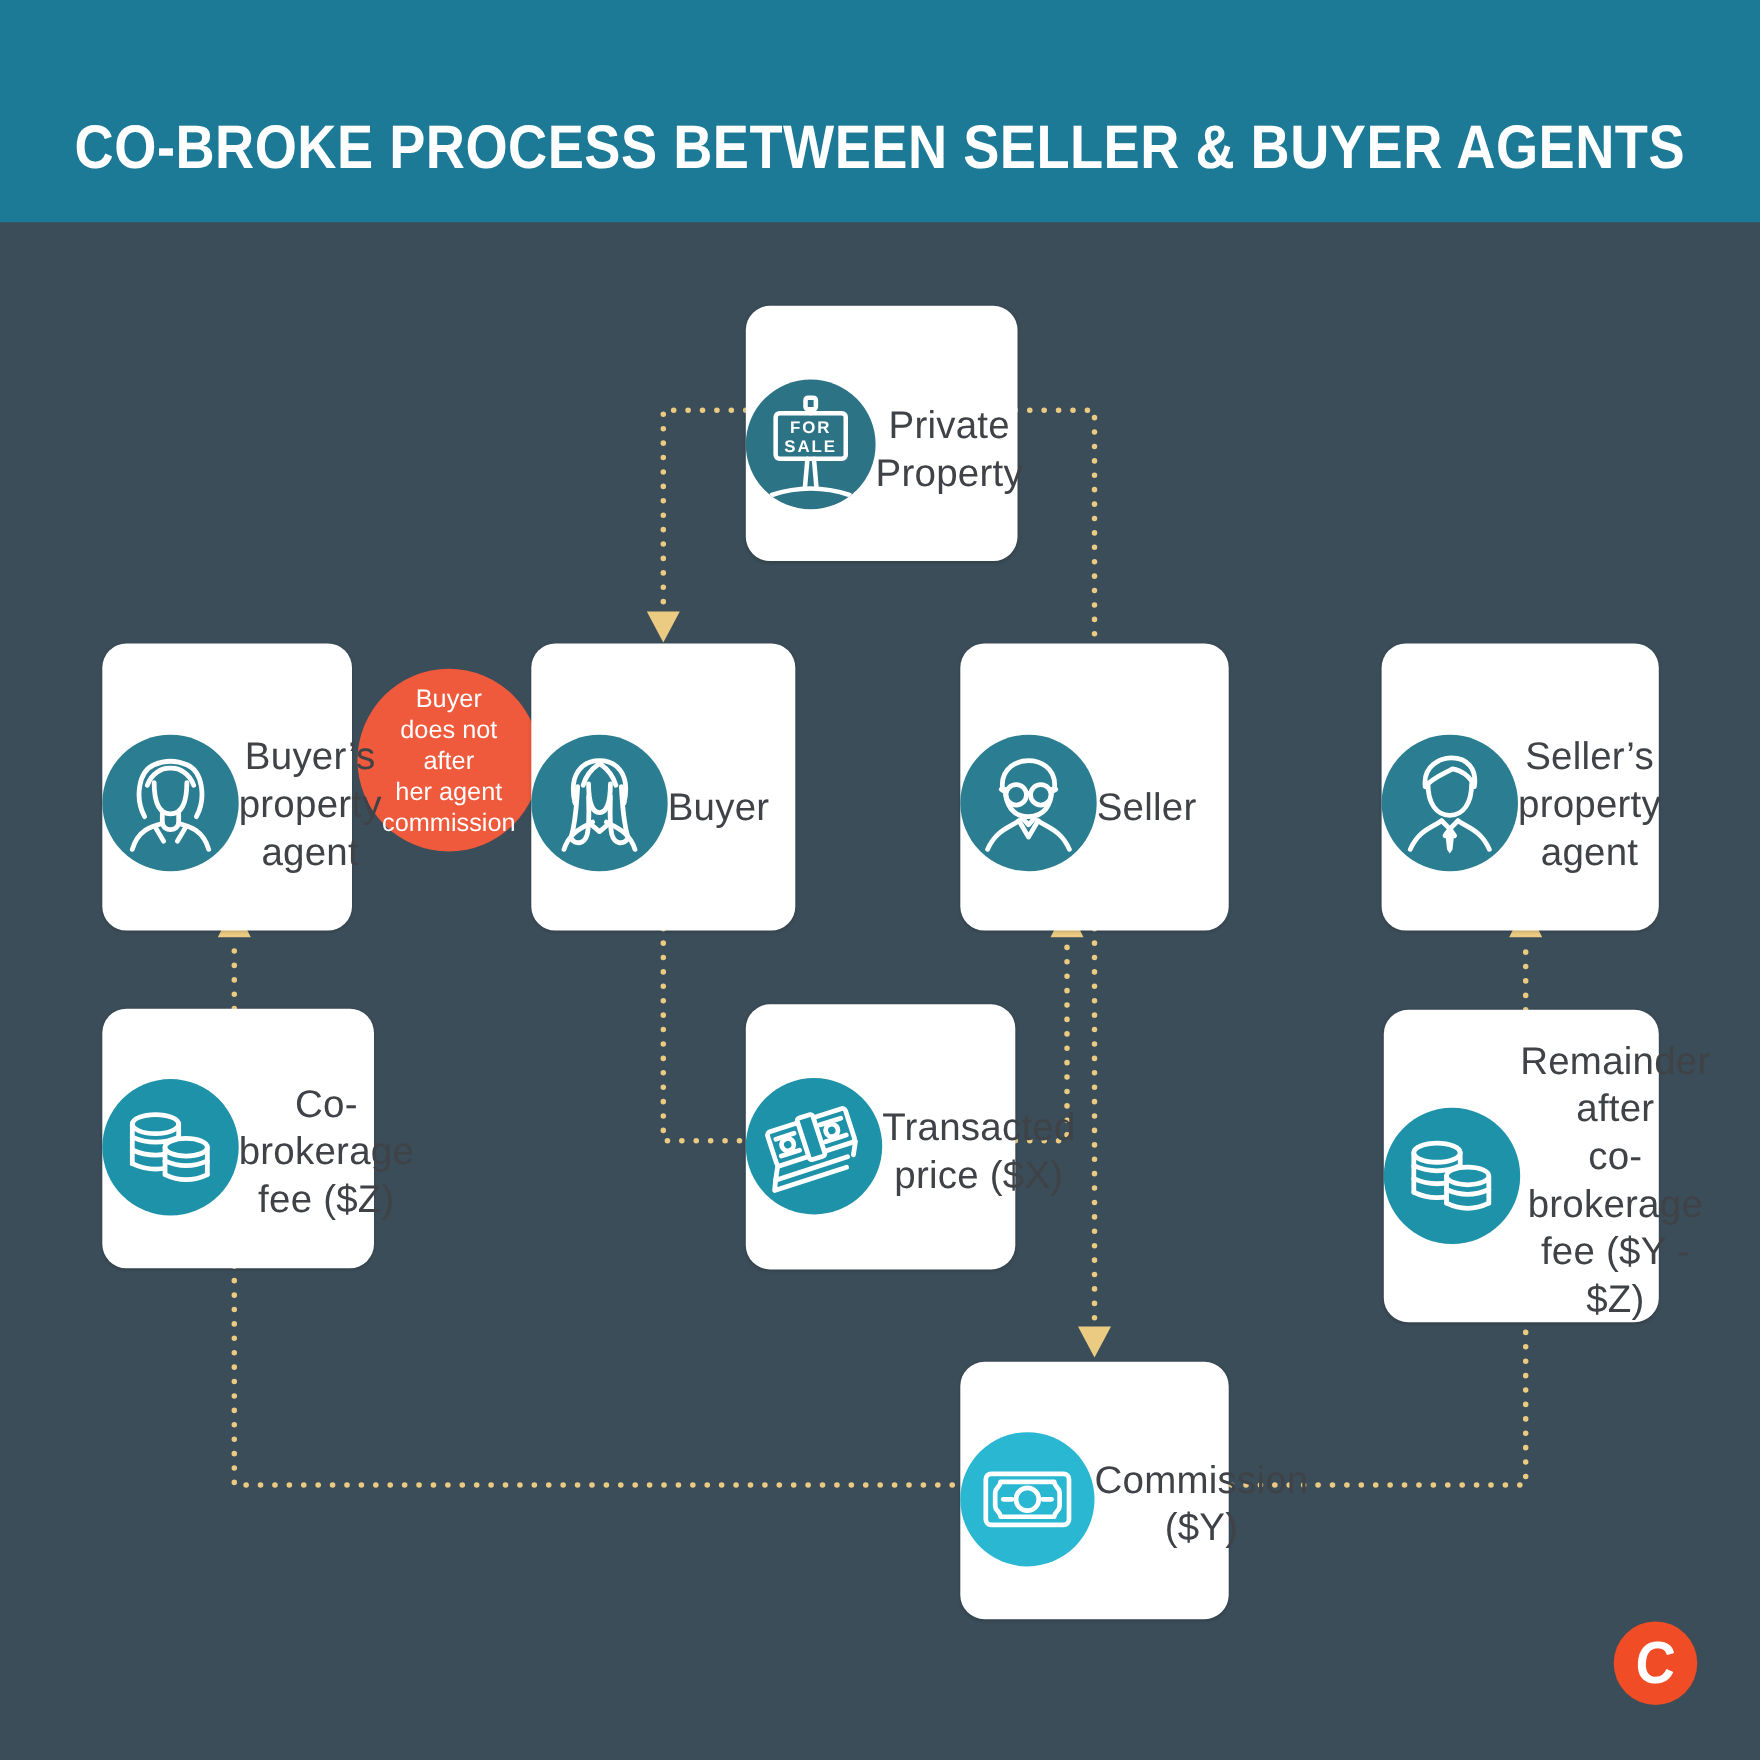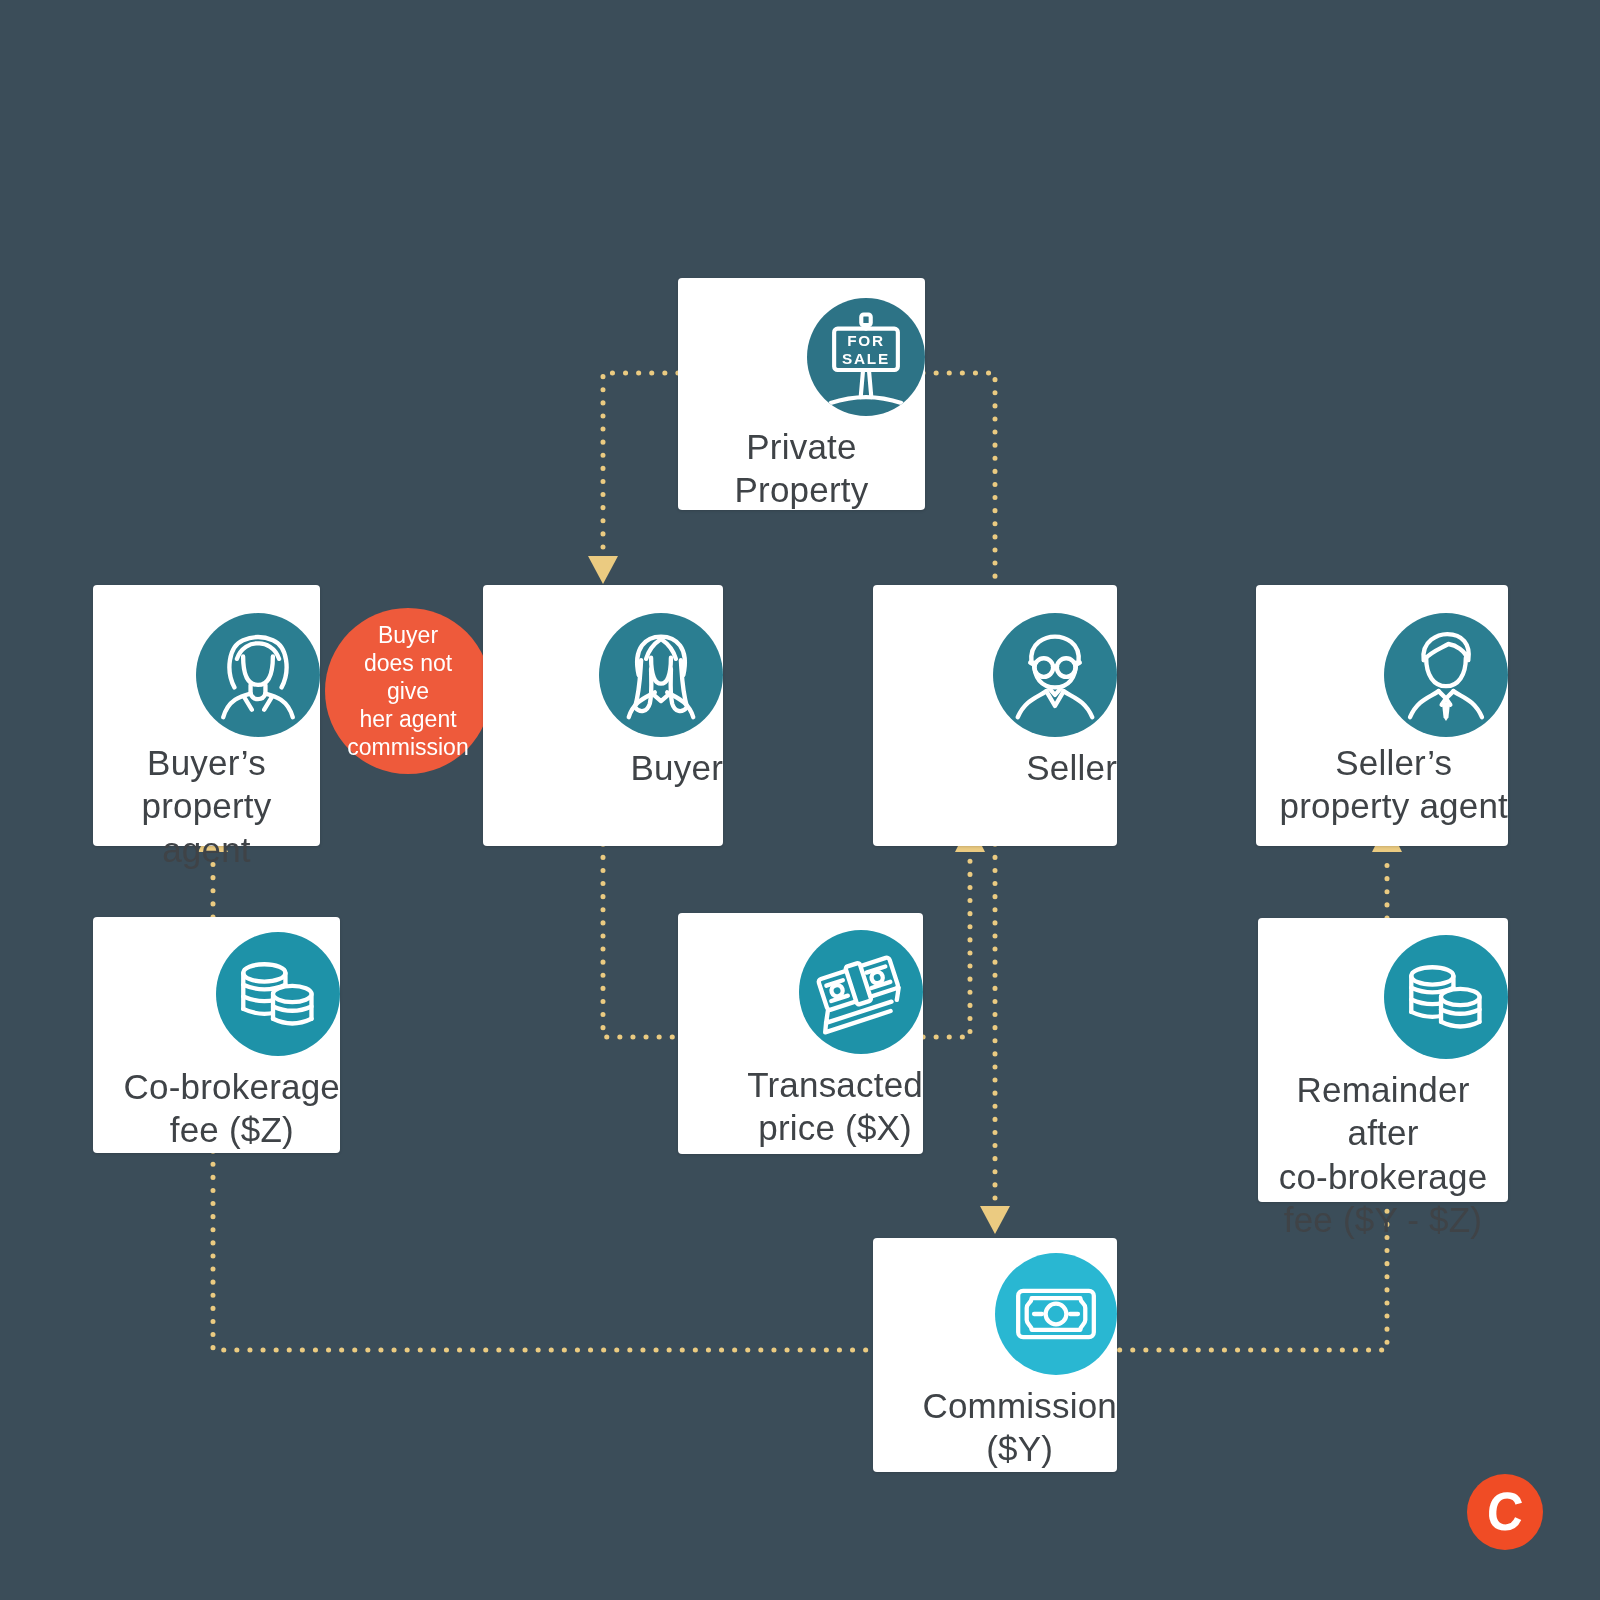--- a/index.html
+++ b/index.html
@@ -20,22 +20,22 @@
 
   .note {
     position:absolute; left:325px; top:608px; width:166px; height:166px;
     border-radius:50%; background:#EE5A3B; z-index:1;
     display:flex; flex-direction:column; align-items:center; justify-content:center;
     color:#fff; font-size:23px; line-height:1.22; text-align:center;
   }
   .note .b { font-weight:normal; }
 
   .card {
-    position:absolute; background:#ffffff; border-radius:4px; z-index:2;
-    display:flex; flex-direction:column; align-items:flex-end;
+    position:absolute; background:#ffffff; border-radius:22px; z-index:2;
+    display:flex; align-items:center;
     box-shadow:0 1px 3px rgba(0,0,0,0.15);
   }
   .icon-circle {
     flex:none; border-radius:50%; overflow:hidden;
     display:flex; align-items:center; justify-content:center;
   }
   .icon-circle svg { width:100%; height:100%; display:block; }
   .card-label {
     white-space:pre-line; text-align:center; color:#3F4347;
     font-size:35px; line-height:1.24; letter-spacing:0.2px; margin-top:9px;
@@ -68,20 +68,23 @@
   }
   .logo span { display:block; transform:skewX(-4deg) scaleY(1.08); }
 
   .sign-text { font-family:"Liberation Sans",sans-serif; font-weight:bold; letter-spacing:1.5px; }
 </style>
 </head>
 <body>
 
 <div class="canvas">
 
+  <div class="header">
+    <div class="title">CO-BROKE PROCESS BETWEEN SELLER &amp; BUYER AGENTS</div>
+  </div>
 
   <svg class="connectors" viewBox="0 0 1600 1600" aria-hidden="true">
     <g fill="none" stroke="#EBCB81" stroke-width="5" stroke-linecap="round" stroke-dasharray="0.1 13">
       <path d="M678,373 L603,373 L603,550"></path>
       <path d="M923,373 L995,373 L995,585"></path>
       <path d="M603,818 L603,1037 L678,1037"></path>
       <path d="M923,1037 L970,1037 L970,858"></path>
       <path d="M995,818 L995,1200"></path>
       <path d="M213,917 L213,858"></path>
       <path d="M1387,918 L1387,856"></path>
@@ -93,21 +96,21 @@
       <polygon points="955,852 985,852 970,822"></polygon>
       <polygon points="980,1206 1010,1206 995,1234"></polygon>
       <polygon points="198,852 228,852 213,822"></polygon>
       <polygon points="1372,852 1402,852 1387,822"></polygon>
     </g>
   </svg>
 
   <div class="note">
     <span>Buyer</span>
     <span class="b">does not</span>
-    <span class="b">give</span>
+    <span class="b">after</span>
     <span>her agent</span>
     <span>commission</span>
   </div>
 
   <div class="card c-private">
     <div class="icon-circle">
       <svg viewBox="0 0 100 100">
         <g fill="none" stroke="#ffffff" stroke-width="3.5" stroke-linecap="round" stroke-linejoin="round">
           <rect x="46" y="14" width="8" height="9" rx="2"></rect>
           <line x1="50" y1="23" x2="50" y2="26"></line>

